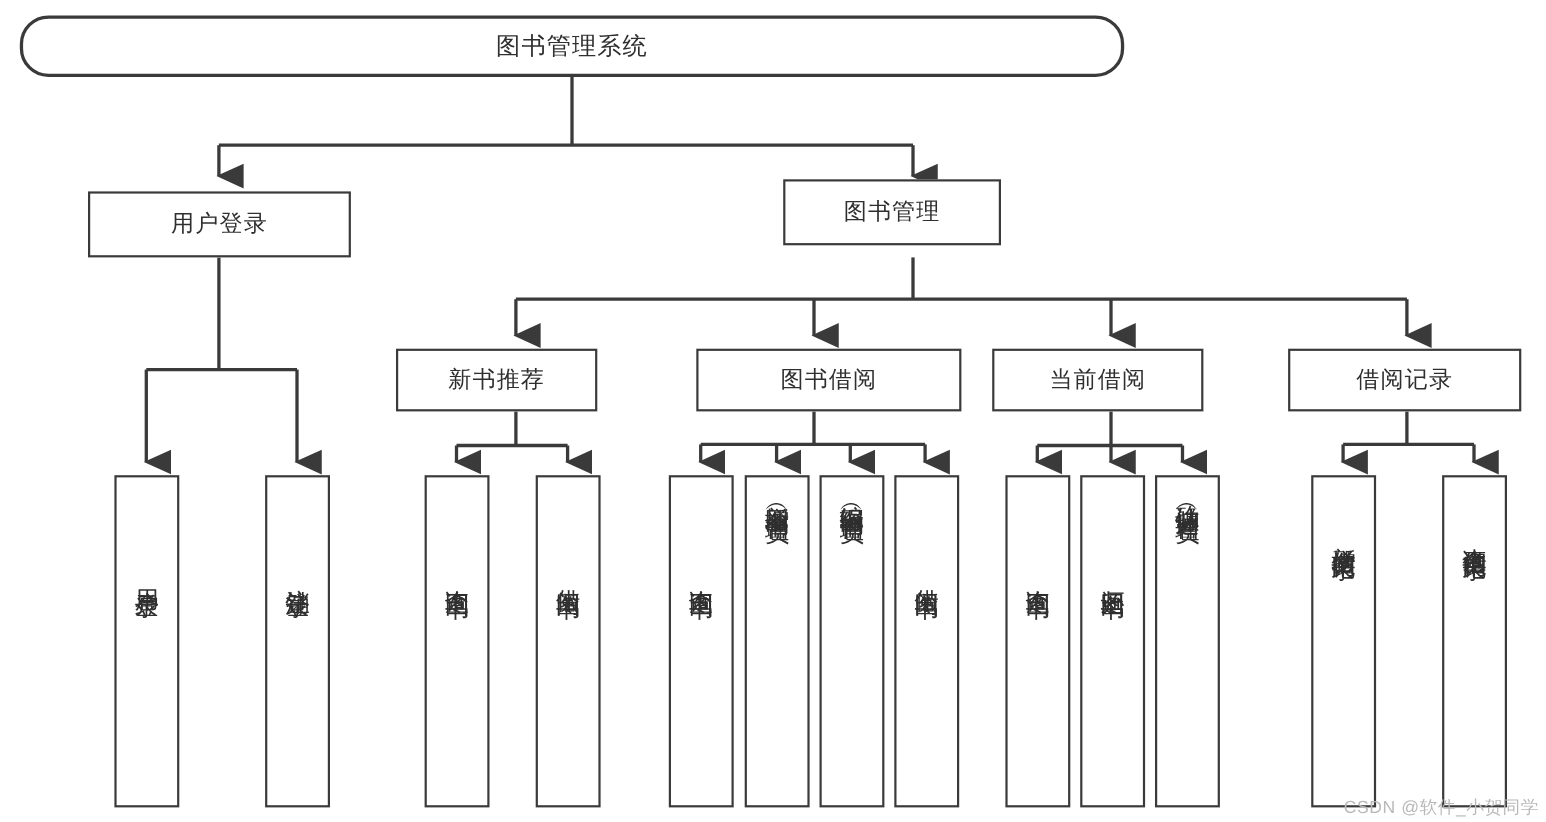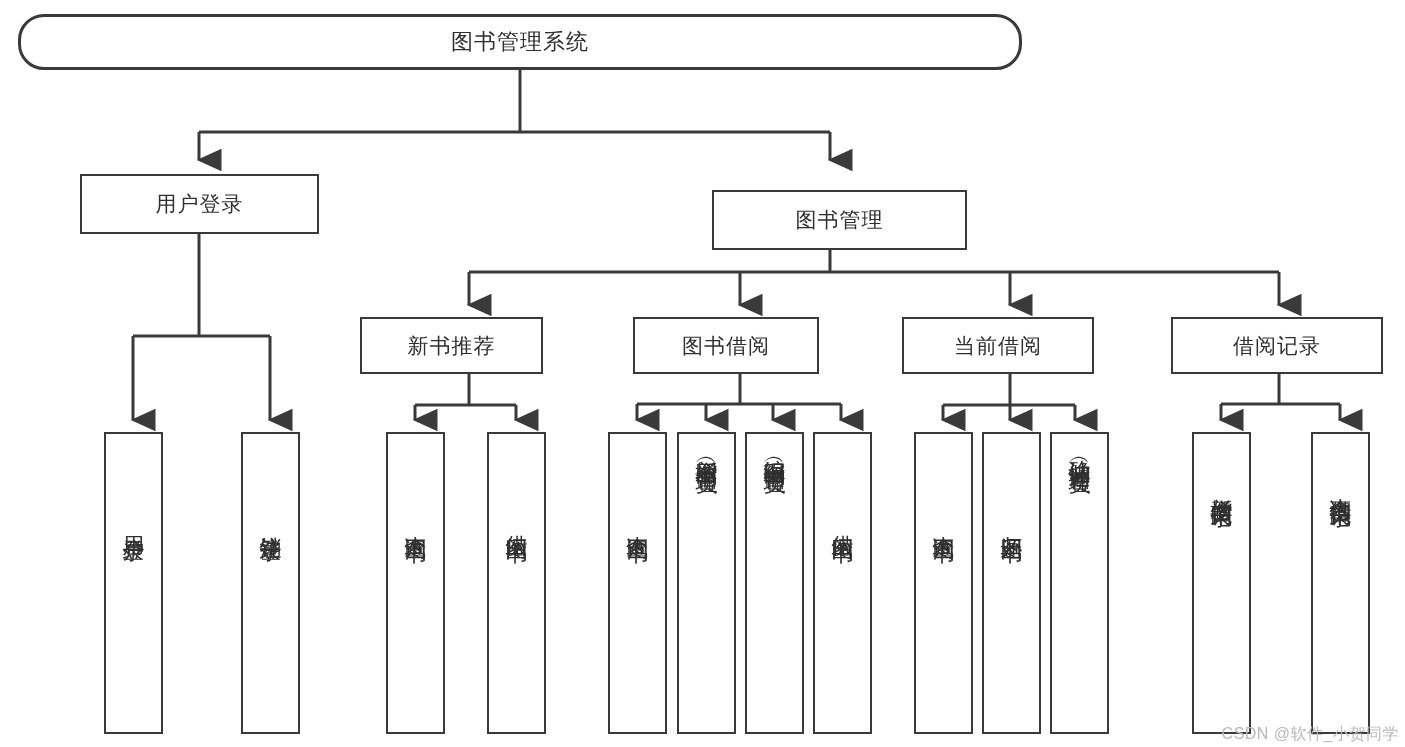--- a/index.html
+++ b/index.html
@@ -114,28 +114,28 @@
     </g>
   </svg>
 
   <div class="node root" style="left:18px;top:14px;width:1004px;height:56px;border-radius:26px;">
     <span class="h-label">图书管理系统</span>
   </div>
 
   <div class="node" style="left:80px;top:174px;width:239px;height:60px;">
     <span class="h-label">用户登录</span>
   </div>
-  <div class="node" style="left:712px;top:190px;width:255px;height:60px;">
+  <div class="node" style="left:712px;top:163px;width:198px;height:60px;">
     <span class="h-label">图书管理</span>
   </div>
 
   <div class="node" style="left:360px;top:317px;width:183px;height:57px;">
     <span class="h-label">新书推荐</span>
   </div>
-  <div class="node" style="left:633px;top:317px;width:186px;height:57px;">
+  <div class="node" style="left:633px;top:317px;width:241px;height:57px;">
     <span class="h-label">图书借阅</span>
   </div>
   <div class="node" style="left:902px;top:317px;width:192px;height:57px;">
     <span class="h-label">当前借阅</span>
   </div>
   <div class="node" style="left:1171px;top:317px;width:212px;height:57px;">
     <span class="h-label">借阅记录</span>
   </div>
 
   <div class="node leaf" style="left:104px;top:432px;width:59px;height:302px;">

